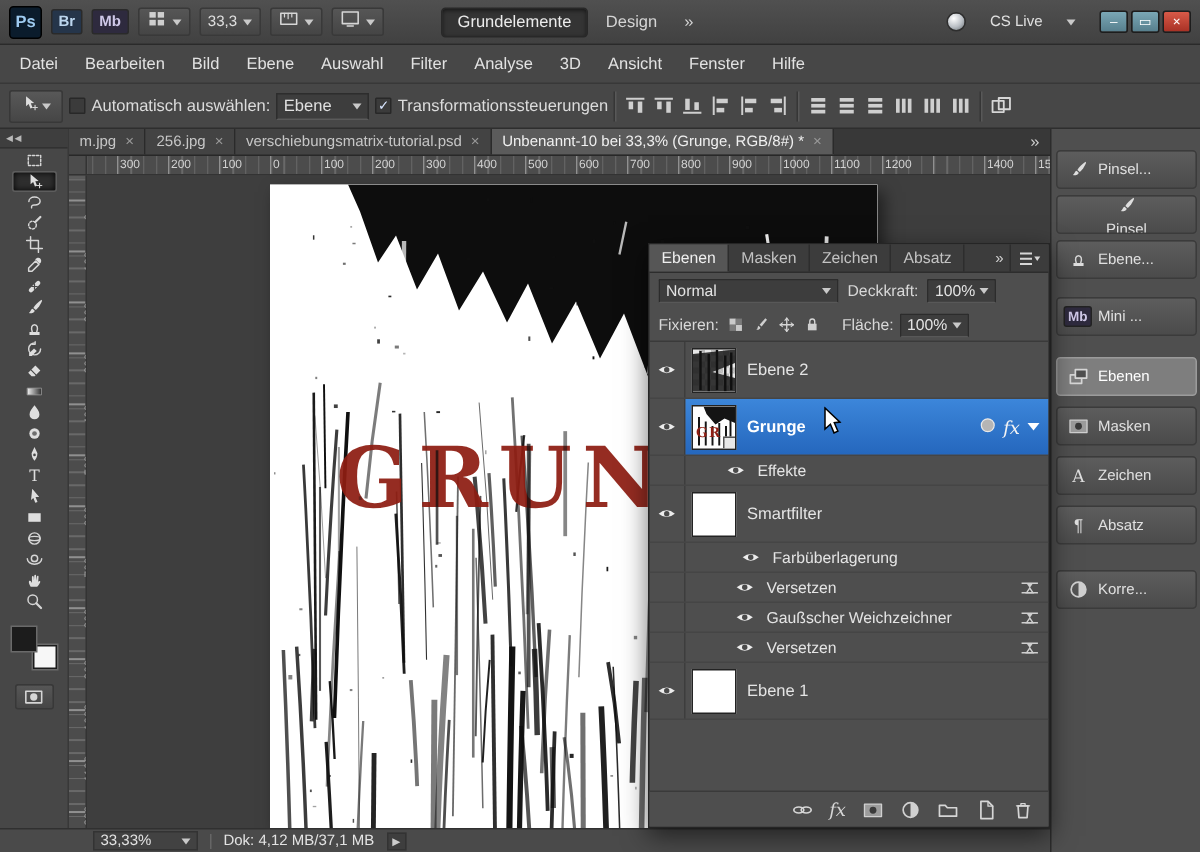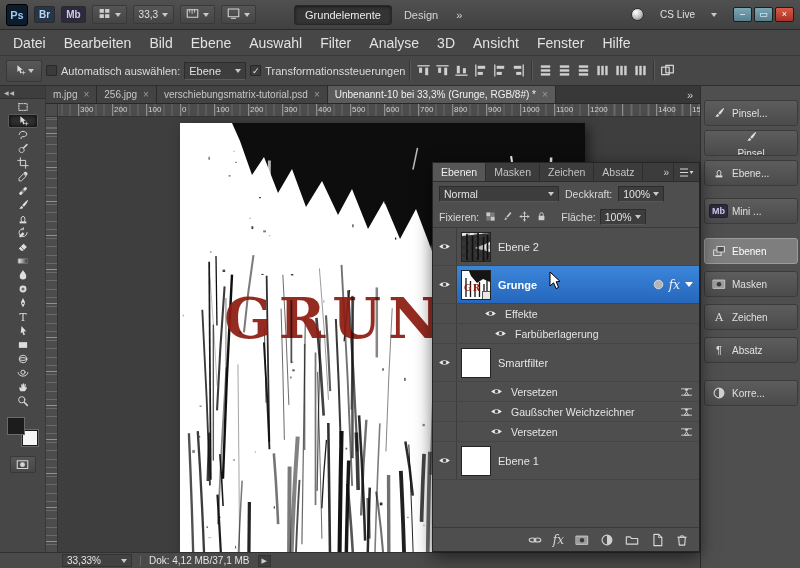--- a/index.html
+++ b/index.html
@@ -19,21 +19,21 @@
 #tb-gap{width:26px;flex:none}
 #spacer{flex:1}
 #cslive{display:flex;align-items:center;gap:16px;padding:0 4px}
 .csball{width:13px;height:13px;border-radius:50%;background:radial-gradient(circle at 35% 30%,#ffffff,#b9bec4 55%,#666c70);border:1px solid #2e2e2e}
 .winbtns{display:flex;gap:2px;margin-left:6px;margin-right:2px}
 .winbtn{width:19px;height:15px;border:1px solid #1d1d1d;border-radius:2px;display:flex;align-items:center;justify-content:center;font-size:9px;color:#fff;line-height:1}
 .winbtn.minimize,.winbtn.restore{background:linear-gradient(#7aa7b5,#577f8d)}
 .winbtn.close{background:linear-gradient(#d85a48,#a83125)}
 
 #menubar{position:absolute;left:0;top:30px;width:800px;height:26px;display:flex;align-items:center;padding-left:4px;background:#474747;border-bottom:1px solid #383838}
-.menu-item{font-size:14px;color:#e2e2e2;padding:5px 9px}
+.menu-item{font-size:11px;color:#e2e2e2;padding:5px 9px}
 
 #optionsbar{position:absolute;left:0;top:56px;width:800px;height:30px;background:#474747;border-bottom:1px solid #2e2e2e;display:flex;align-items:center;gap:4px;padding:0 6px;overflow:hidden}
 .tooltile{width:36px;height:22px;border:1px solid #383838;border-radius:2px;background:linear-gradient(#585858,#464646);display:flex;align-items:center;justify-content:center;gap:2px;flex:none}
 .cb{width:11px;height:11px;background:#3b3b3b;border:1px solid #282828;border-radius:1px;display:flex;align-items:center;justify-content:center;font-size:9px;color:#d8e6ff;flex:none}
 .opt-label{font-size:11px;color:#dcdcdc;white-space:nowrap}
 .dd{height:18px;background:#3d3d3d;border:1px solid #2d2d2d;border-bottom-color:#5a5a5a;display:flex;align-items:center;justify-content:space-between;padding:0 4px;font-size:11px;color:#e0e0e0;flex:none}
 .vsep{width:1px;height:20px;background:#363636;box-shadow:1px 0 0 #585858;flex:none}
 .igroup{display:flex;align-items:center;gap:1px;flex:none}
 .opt-icon{width:18px;height:17px;display:flex;align-items:center;justify-content:center}
 
@@ -915,42 +915,42 @@
           <div class="lcontent">
             <span class="subeye">
               <svg width="13" height="9" viewBox="0 0 14 10">
                 <path d="M1 5 Q7 0 13 5 Q7 10 1 5 Z" fill="#ececec"></path>
                 <circle cx="7" cy="5" r="2" fill="#4a4a4a"></circle>
               </svg>
             </span>
             <span class="lname sub">Effekte</span>
           </div>
         </div>
+        <div class="lrow layer">
+          <div class="gutter">
+            <svg width="13" height="9" viewBox="0 0 14 10">
+              <path d="M1 5 Q7 0 13 5 Q7 10 1 5 Z" fill="#ececec"></path>
+              <circle cx="7" cy="5" r="2" fill="#4a4a4a"></circle>
+            </svg>
+          </div>
+          <div class="lcontent">
+            <div class="thumb"></div>
+            <span class="lname">Smartfilter</span>
+          </div>
+        </div>
         <div class="lrow effect sub">
           <div class="gutter"></div>
           <div class="lcontent">
             <span class="subeye">
               <svg width="13" height="9" viewBox="0 0 14 10">
                 <path d="M1 5 Q7 0 13 5 Q7 10 1 5 Z" fill="#ececec"></path>
                 <circle cx="7" cy="5" r="2" fill="#4a4a4a"></circle>
               </svg>
             </span>
             <span class="lname sub">Farbüberlagerung</span>
-          </div>
-        </div>
-        <div class="lrow layer">
-          <div class="gutter">
-            <svg width="13" height="9" viewBox="0 0 14 10">
-              <path d="M1 5 Q7 0 13 5 Q7 10 1 5 Z" fill="#ececec"></path>
-              <circle cx="7" cy="5" r="2" fill="#4a4a4a"></circle>
-            </svg>
-          </div>
-          <div class="lcontent">
-            <div class="thumb"></div>
-            <span class="lname">Smartfilter</span>
           </div>
         </div>
         <div class="lrow filter sub">
           <div class="gutter"></div>
           <div class="lcontent">
             <span class="subeye">
               <svg width="13" height="9" viewBox="0 0 14 10">
                 <path d="M1 5 Q7 0 13 5 Q7 10 1 5 Z" fill="#ececec"></path>
                 <circle cx="7" cy="5" r="2" fill="#4a4a4a"></circle>
               </svg>

